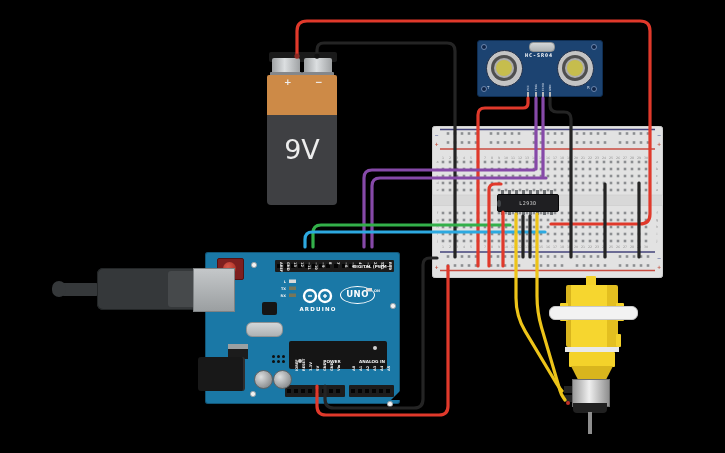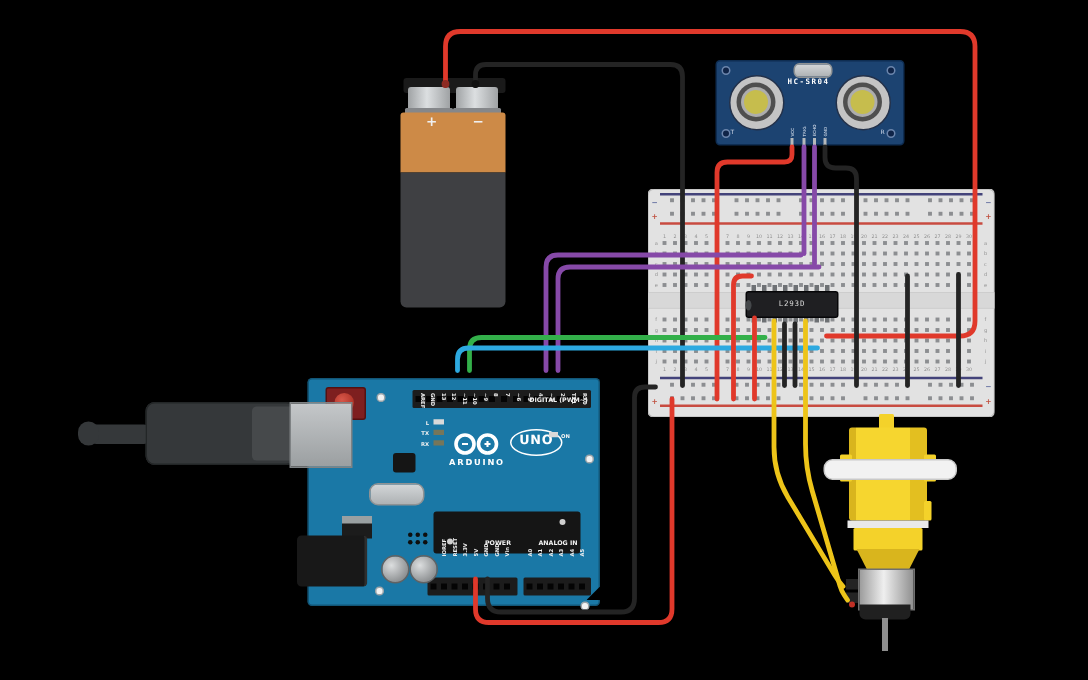--- a/index.html
+++ b/index.html
@@ -572,20 +572,21 @@
   <div class="abs" style="left:267px;top:52px;width:70px;height:153px;z-index:8;">
     <div class="abs bat-cap" style="left:2px;top:0;width:68px;height:10px;"></div>
     <div class="abs bat-cyl" style="left:5px;top:6px;width:28px;height:15px;"></div>
     <div class="abs bat-flange" style="left:3px;top:20px;width:32px;height:6px;"></div>
     <div class="abs bat-cyl" style="left:37px;top:6px;width:28px;height:15px;"></div>
     <div class="abs bat-flange" style="left:35px;top:20px;width:32px;height:6px;"></div>
     <div class="abs bat-orange" style="left:0;top:23px;width:70px;height:40px;"></div>
     <div class="abs bat-dark" style="left:0;top:63px;width:70px;height:90px;"></div>
     <span class="abs bat-sign" style="left:17px;top:26px;">+</span>
     <span class="abs bat-sign" style="left:48px;top:26px;">−</span>
+    <span class="abs bat-label" style="left:0;top:84px;width:70px;">9V</span>
   </div>
 
   <div class="abs" style="left:477px;top:40px;width:124px;height:55px;z-index:8;">
     <div class="abs sensor-pcb" style="left:0;top:0;width:124px;height:55px;"></div>
     <div class="abs sensor-hole" style="left:4px;top:4px;"></div>
     <div class="abs sensor-hole" style="left:114px;top:4px;"></div>
     <div class="abs sensor-hole" style="left:4px;top:46px;"></div>
     <div class="abs sensor-hole" style="left:114px;top:46px;"></div>
     <div class="abs ring" style="left:8.5px;top:9.5px;width:35px;height:35px;background:#c4c4c4;border:1px solid #23314a;"></div>
     <div class="abs ring" style="left:13.5px;top:14.5px;width:26px;height:26px;background:#4f4f4f;"></div>

